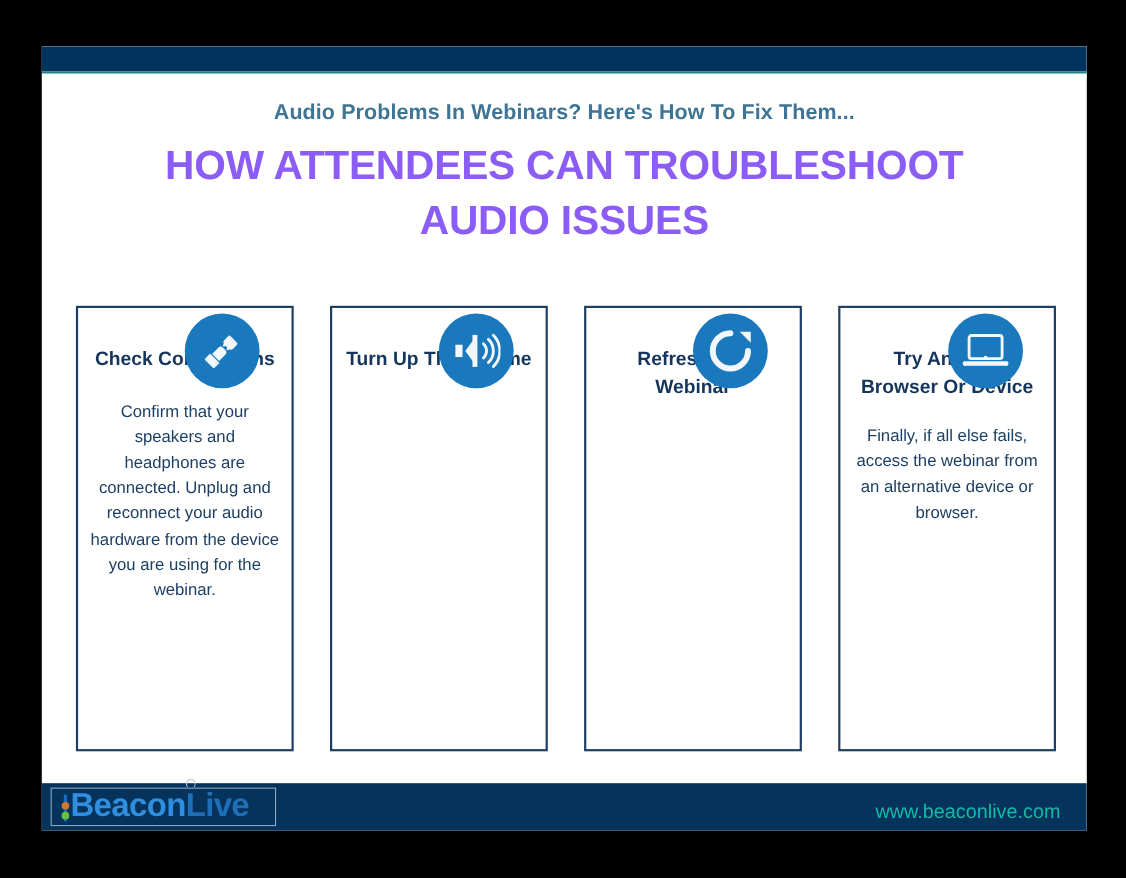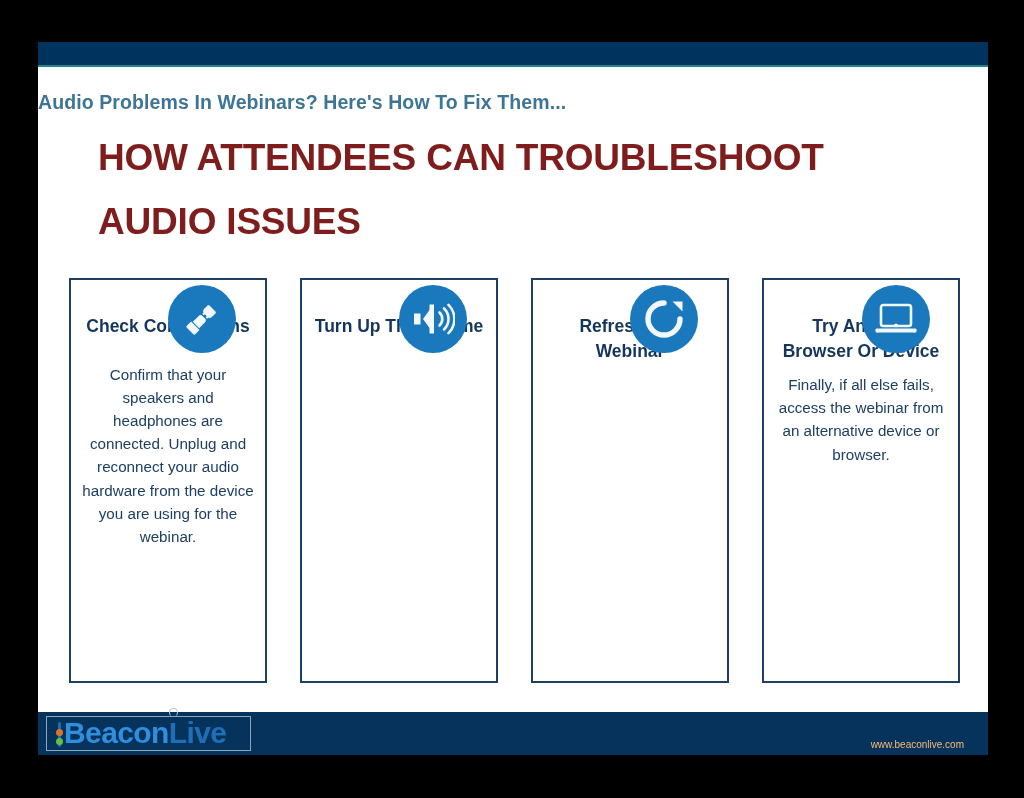--- a/index.html
+++ b/index.html
@@ -51,35 +51,36 @@
     width: 950px;
     height: 4px;
     background: linear-gradient(to bottom, #ecfeff, #ffffff);
   }
 
   
   .subtitle {
     position: absolute;
     left: 0; top: 49px;
     width: 950px;
-    text-align: left;
+    text-align: center;
     font-size: 19.5px;
     font-weight: bold;
     color: #3e7594;
     letter-spacing: 0.1px;
   }
 
   .headline {
     position: absolute;
     left: 60px; top: 84px;
     width: 830px;
+    text-align: center;
     font-size: 37px;
-    line-height: 64px;
+    line-height: 50px;
     font-weight: bold;
-    color: #7f1d1d;
+    color: #8b5cf6;
     letter-spacing: -0.2px;
   }
 
   
   .cards {
     position: absolute;
     left: 31px;
     top: 236px;
     width: 891px;
     height: 405px;
@@ -114,21 +115,21 @@
     color: #14365c;
   }
 
   .card-body {
     margin-top: 24px;
     text-align: center;
     font-size: 15.2px;
     line-height: 23.2px;
     color: #1d3f63;
   }
-  .card-3 .card-body { margin-top: 10px; }
+  .card-3 .card-body { margin-top: 22px; }
 
   
   .icon-badge {
     position: absolute;
     top: 7px;
     width: 68px;
     height: 68px;
     border-radius: 50%;
     background: #1a78bd;
     display: flex;
@@ -221,23 +222,23 @@
     line-height: 36px;
     font-weight: bold;
     letter-spacing: -0.6px;
     color: #2f8ede;
   }
   .logo-text .lt-live { color: #1f6fb8; }
 
   .footer-url {
     position: absolute;
     right: 24px;
-    top: 27px;
-    font-size: 10px;
-    color: #fdba74;
+    top: 16px;
+    font-size: 18px;
+    color: #14b8a6;
   }
 </style>
 </head>
 <body>
 
 <div id="stage">
 
   <div class="slide">
 
     <div class="top-bar"></div>

